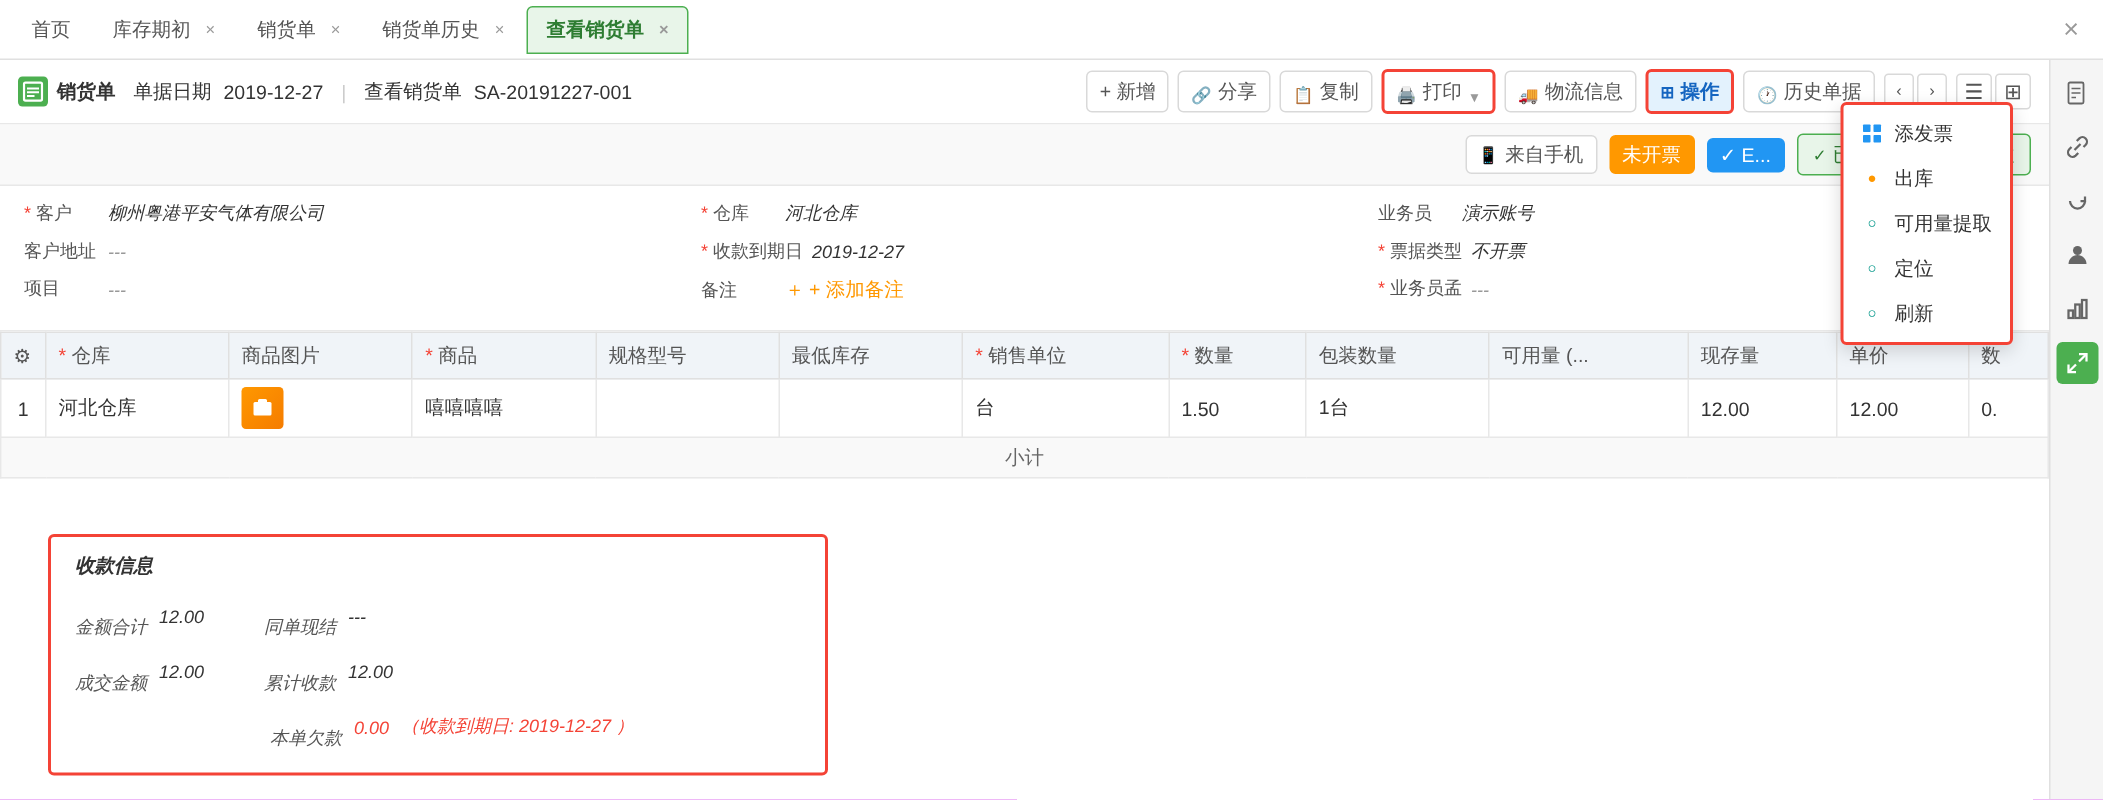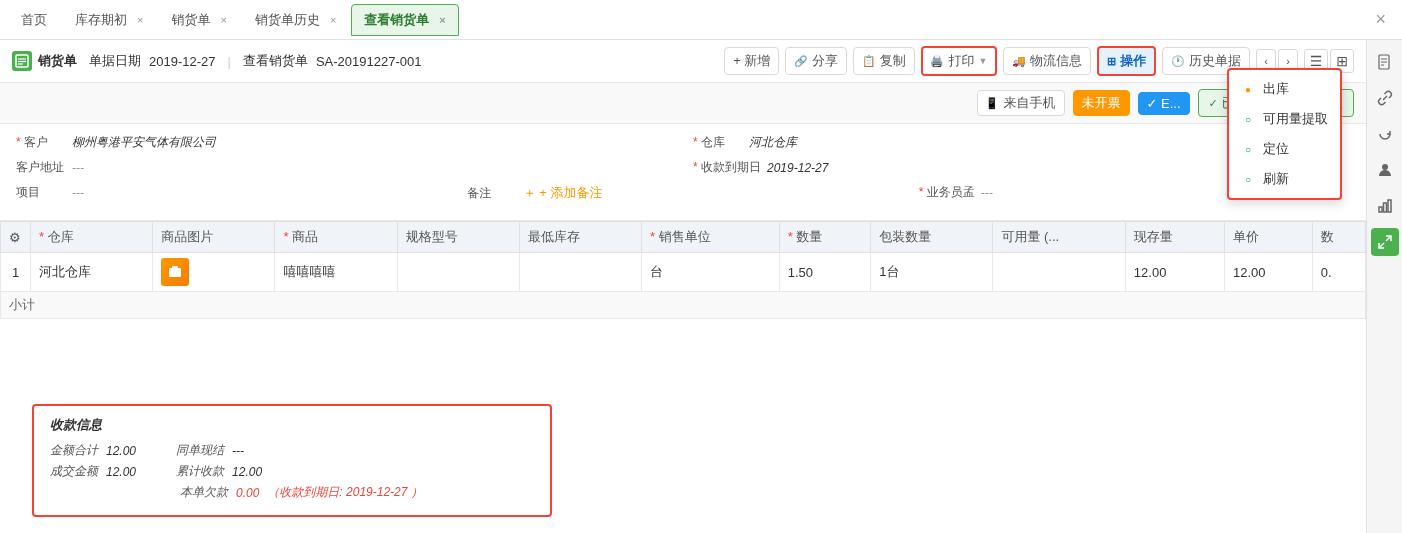--- a/index.html
+++ b/index.html
@@ -95,21 +95,21 @@
 
     
     .toolbar {
       margin-left: auto;
       display: flex;
       align-items: center;
       gap: 6px;
     }
     .toolbar-btn {
       display: flex;
-      align-items: center;
+      align-items: flex-end;
       gap: 4px;
       padding: 4px 8px;
       border: 1px solid #d9d9d9;
       border-radius: 4px;
       background: #fff;
       cursor: pointer;
       color: #555;
       font-size: 12px;
     }
     .status-btn {
@@ -266,20 +266,21 @@
       margin-bottom: 4px;
     }
     .payment-item {
       display: flex;
       align-items: center;
       gap: 8px;
     }
     .payment-label {
       color: #555;
       font-size: 12px;
+      margin-top: 16px;
     }
     .payment-value {
       color: #333;
       font-size: 12px;
     }
     .payment-value.red {
       color: #f44336;
     }
 
     
@@ -511,29 +512,37 @@
     <div class="form-section">
       <div class="form-row">
         <div class="field-group">
           <span class="field-label required">客户</span>
           <span class="field-value">柳州粤港平安气体有限公司</span>
         </div>
         <div class="field-group">
           <span class="field-label required">仓库</span>
           <span class="field-value">河北仓库</span>
         </div>
+        <div class="field-group">
+          <span class="field-label">业务员</span>
+          <span class="field-value">演示账号</span>
+        </div>
       </div>
       <div class="form-row">
         <div class="field-group">
           <span class="field-label">客户地址</span>
           <span class="field-value field-dash">---</span>
         </div>
         <div class="field-group">
           <span class="field-label required">收款到期日</span>
           <span class="field-value">2019-12-27</span>
+        </div>
+        <div class="field-group">
+          <span class="field-label required">票据类型</span>
+          <span class="field-value">不开票</span>
         </div>
       </div>
       <div class="form-row">
         <div class="field-group">
           <span class="field-label">项目</span>
           <span class="field-value field-dash">---</span>
         </div>
         <div class="field-group">
           <span class="field-label">备注</span>
           <span class="add-note">
@@ -584,21 +593,21 @@
             <td></td>
             <td>台</td>
             <td>1.50</td>
             <td>1台</td>
             <td></td>
             <td>12.00</td>
             <td>12.00</td>
             <td>0.</td>
           </tr>
           <tr class="subtotal-row">
-            <td colspan="13" style="padding: 4px 8px; color: #666; background: #f9f9f9;">小计</td>
+            <td colspan="13" style="padding: 4px 8px; color: #666; background: #f9f9f9; text-align: center;">小计</td>
           </tr>
         </tbody>
       </table>
     </div>
 
     <div style="padding: 4px 16px 8px 16px; font-style: italic;">
       <div class="payment-section" style="border: 2px solid #f44336;">
         <div class="payment-title">收款信息</div>
         <div class="payment-row">
           <div class="payment-item">
@@ -672,20 +681,31 @@
         <polyline points="9,2 14,2 14,7"></polyline>
         <polyline points="7,14 2,14 2,9"></polyline>
         <line x1="14" y1="2" x2="9" y2="7"></line>
         <line x1="2" y1="14" x2="7" y2="9"></line>
       </svg>
     </div>
   </div>
 
   <div class="dropdown-overlay">
     <div class="dropdown-item">
+      <span class="dropdown-icon">
+        <svg width="14" height="14" viewBox="0 0 14 14" fill="none">
+          <rect x="1" y="1" width="5" height="5" fill="#2196f3" rx="0.5"></rect>
+          <rect x="8" y="1" width="5" height="5" fill="#2196f3" rx="0.5"></rect>
+          <rect x="1" y="8" width="5" height="5" fill="#2196f3" rx="0.5"></rect>
+          <rect x="8" y="8" width="5" height="5" fill="#2196f3" rx="0.5"></rect>
+        </svg>
+      </span>
+      <span>添发票</span>
+    </div>
+    <div class="dropdown-item">
       <span class="dropdown-icon icon-orange">●</span>
       <span>出库</span>
     </div>
     <div class="dropdown-item">
       <span class="dropdown-icon icon-teal">○</span>
       <span>可用量提取</span>
     </div>
     <div class="dropdown-item">
       <span class="dropdown-icon icon-teal">○</span>
       <span>定位</span>

